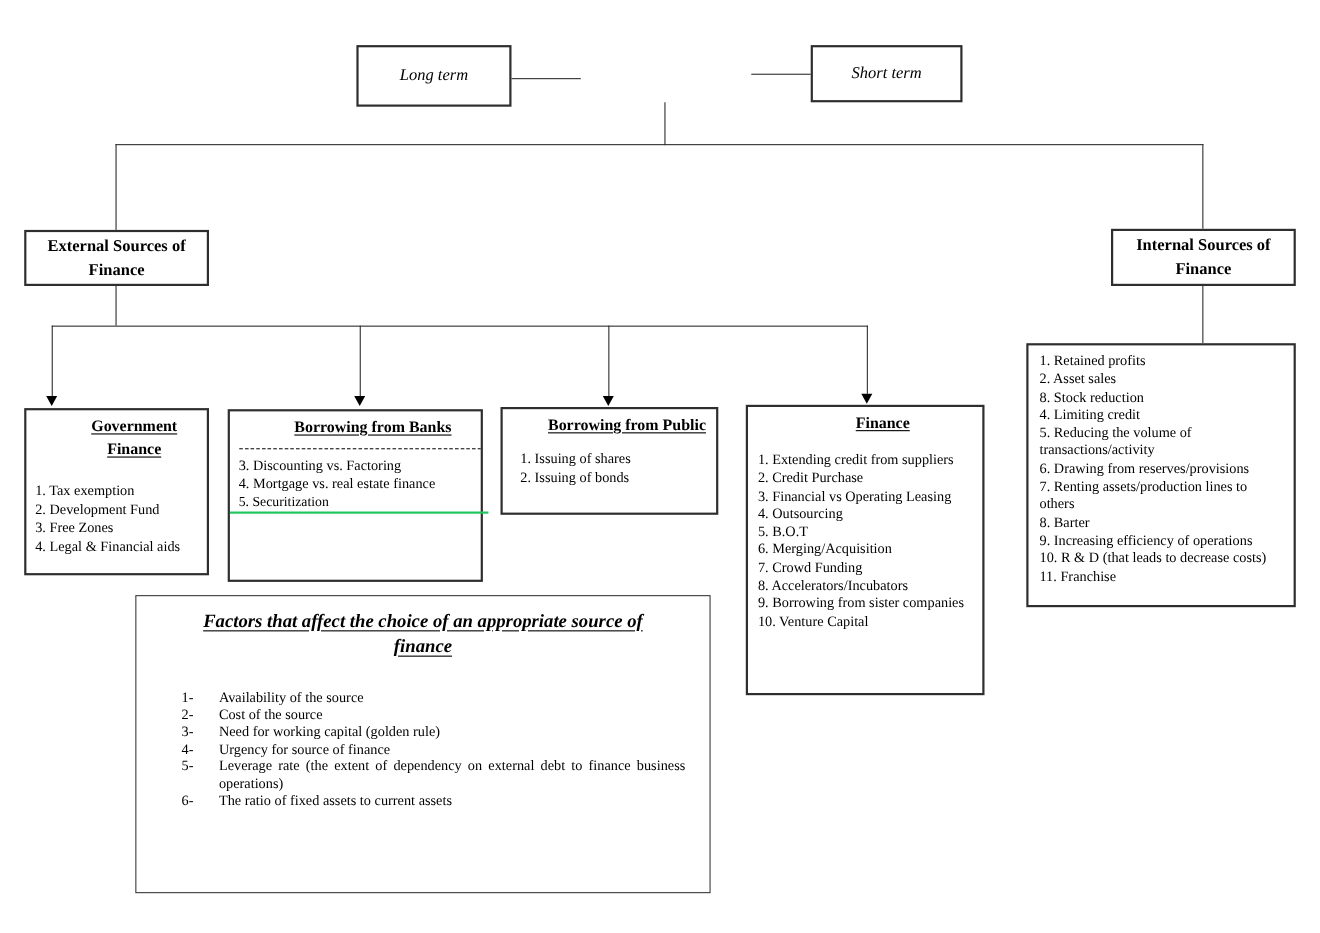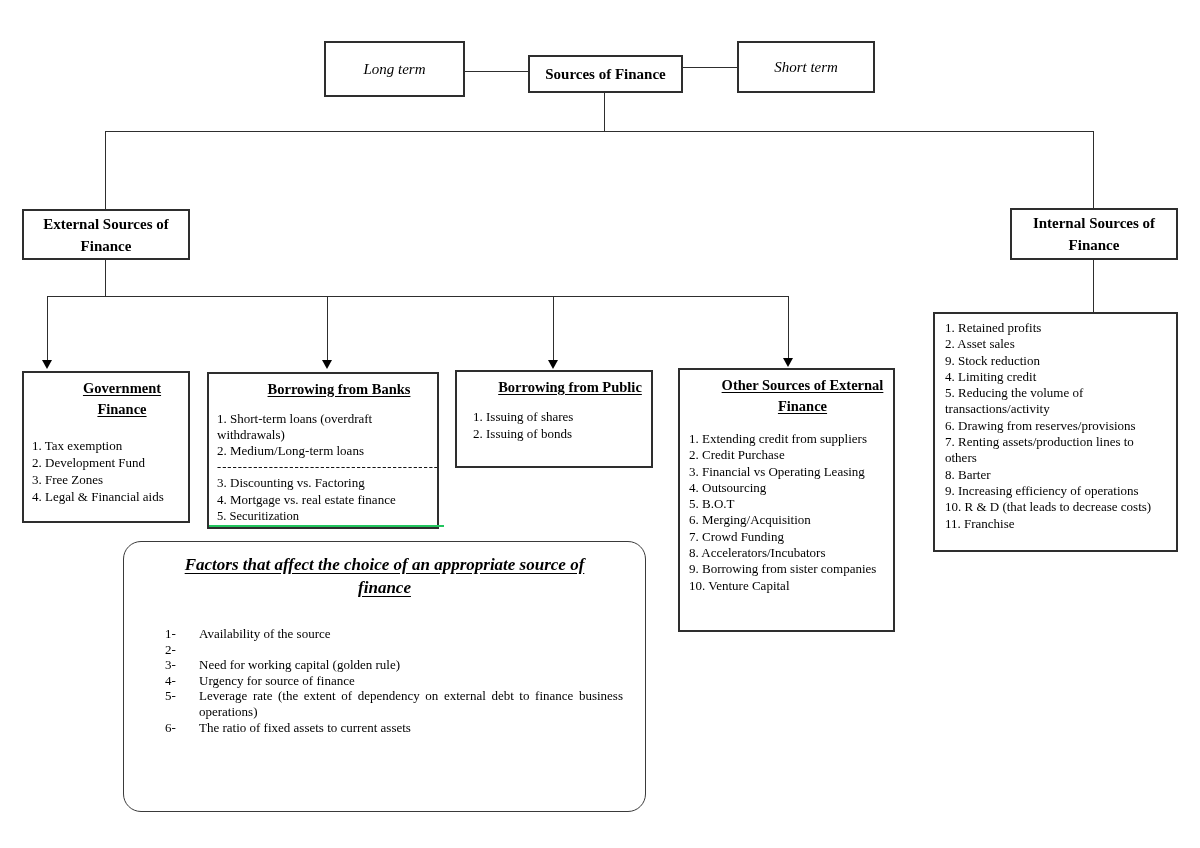--- a/index.html
+++ b/index.html
@@ -5,21 +5,21 @@
   html,body{margin:0;padding:0;background:#ffffff;}
   #canvas{
     position:relative;width:1200px;height:848px;background:#ffffff;
     font-family:"Liberation Serif","DejaVu Serif",serif;color:#000;
     overflow:hidden;
   }
   .node{
     position:absolute;box-sizing:border-box;background:#fff;
     border:2px solid #2e2e2e;
   }
-  .thin{border-width:1px;border-color:#3a3a3a;border-radius:18px;}
+  .thin{border-width:1px;border-color:#3a3a3a;}
   .hub{display:flex;align-items:center;justify-content:center;text-align:center;}
   .hline{position:absolute;height:1px;background:#2e2e2e;}
   .vline{position:absolute;width:1px;background:#2e2e2e;}
   .arrow{
     position:absolute;width:0;height:0;
     border-left:5px solid transparent;border-right:5px solid transparent;
     border-top:9px solid #000;
   }
   .italic-label{font-style:italic;font-size:15px;}
   .bold-label{font-weight:bold;font-size:15px;}
@@ -53,23 +53,20 @@
 </style>
 </head>
 <body>
 
 <div id="canvas">
 
   <div class="node hub italic-label" style="left:324px;top:41px;width:141px;height:56px;">
     <span>Long term</span>
   </div>
 
-  <div class="node hub bold-label" style="left:528px;top:55px;width:155px;height:38px;">
-    <span>Sources of Finance</span>
-  </div>
 
   <div class="node hub italic-label" style="left:737px;top:41px;width:138px;height:52px;">
     <span>Short term</span>
   </div>
 
   <div class="hline" style="left:465px;top:71px;width:63px;"></div>
   <div class="hline" style="left:683px;top:67px;width:54px;"></div>
 
   <div class="vline" style="left:604px;top:93px;height:39px;"></div>
   <div class="hline" style="left:105px;top:131px;width:989px;"></div>
@@ -117,66 +114,61 @@
         <div class="list-line">2. Development Fund</div>
         <div class="list-line">3. Free Zones</div>
         <div class="list-line">4. Legal &amp; Financial aids</div>
       </div>
   </div>
 
   <div class="node" style="left:207px;top:372px;width:232px;height:157px;">
     <div class="child-title">
       <div><span>Borrowing from Banks</span></div>
     </div>
-    <div class="list" style="margin-top:12px;line-height:16px;">
-        <div class="list-line">1. Short-term loans (overdraft withdrawals)</div>
-        <div class="list-line">2. Medium/Long-term loans</div>
-      </div>
     <div class="list divider">------------------------------------------------------------</div>
     <div class="list" style="line-height:16.5px;">
         <div class="list-line">3. Discounting vs. Factoring</div>
         <div class="list-line">4. Mortgage vs. real estate finance</div>
       </div>
     <div class="list last-item">5. Securitization</div>
   </div>
 
   <div class="node" style="left:455px;top:370px;width:198px;height:98px;">
     <div class="child-title">
       <div><span>Borrowing from Public</span></div>
     </div>
     <div class="list" style="margin-top:11px;padding-left:16px;">
         <div class="list-line">1. Issuing of shares</div>
         <div class="list-line">2. Issuing of bonds</div>
       </div>
   </div>
 
   <div class="node" style="left:678px;top:368px;width:217px;height:264px;">
     <div class="child-title" style="line-height:21px;">
-      <div><span>Other Sources of External</span></div>
       <div><span>Finance</span></div>
     </div>
     <div class="list tight" style="margin-top:14px;padding:0 14px 0 9px;">
         <div class="list-line">1. Extending credit from suppliers</div>
         <div class="list-line">2. Credit Purchase</div>
         <div class="list-line">3. Financial vs Operating Leasing</div>
         <div class="list-line">4. Outsourcing</div>
         <div class="list-line">5. B.O.T</div>
         <div class="list-line">6. Merging/Acquisition</div>
         <div class="list-line">7. Crowd Funding</div>
         <div class="list-line">8. Accelerators/Incubators</div>
         <div class="list-line">9. Borrowing from sister companies</div>
         <div class="list-line">10. Venture Capital</div>
       </div>
   </div>
 
   <div class="node" style="left:933px;top:312px;width:245px;height:240px;">
     <div class="list tight" style="margin-top:6px;padding:0 12px 0 10px;">
         <div class="list-line">1. Retained profits</div>
         <div class="list-line">2. Asset sales</div>
-        <div class="list-line">9. Stock reduction</div>
+        <div class="list-line">8. Stock reduction</div>
         <div class="list-line">4. Limiting credit</div>
         <div class="list-line">5. Reducing the volume of transactions/activity</div>
         <div class="list-line">6. Drawing from reserves/provisions</div>
         <div class="list-line">7. Renting assets/production lines to others</div>
         <div class="list-line">8. Barter</div>
         <div class="list-line">9. Increasing efficiency of operations</div>
         <div class="list-line">10. R &amp; D (that leads to decrease costs)</div>
         <div class="list-line">11. Franchise</div>
       </div>
   </div>
@@ -186,20 +178,21 @@
       <div><span>Factors that affect the choice of an appropriate source of</span></div>
       <div><span>finance</span></div>
     </div>
     <div class="f-list">
       <div class="f-row">
         <span class="f-num">1-</span>
         <div class="f-text">Availability of the source</div>
       </div>
       <div class="f-row">
         <span class="f-num">2-</span>
+        <div class="f-text">Cost of the source</div>
       </div>
       <div class="f-row">
         <span class="f-num">3-</span>
         <div class="f-text">Need for working capital (golden rule)</div>
       </div>
       <div class="f-row">
         <span class="f-num">4-</span>
         <div class="f-text">Urgency for source of finance</div>
       </div>
       <div class="f-row">

